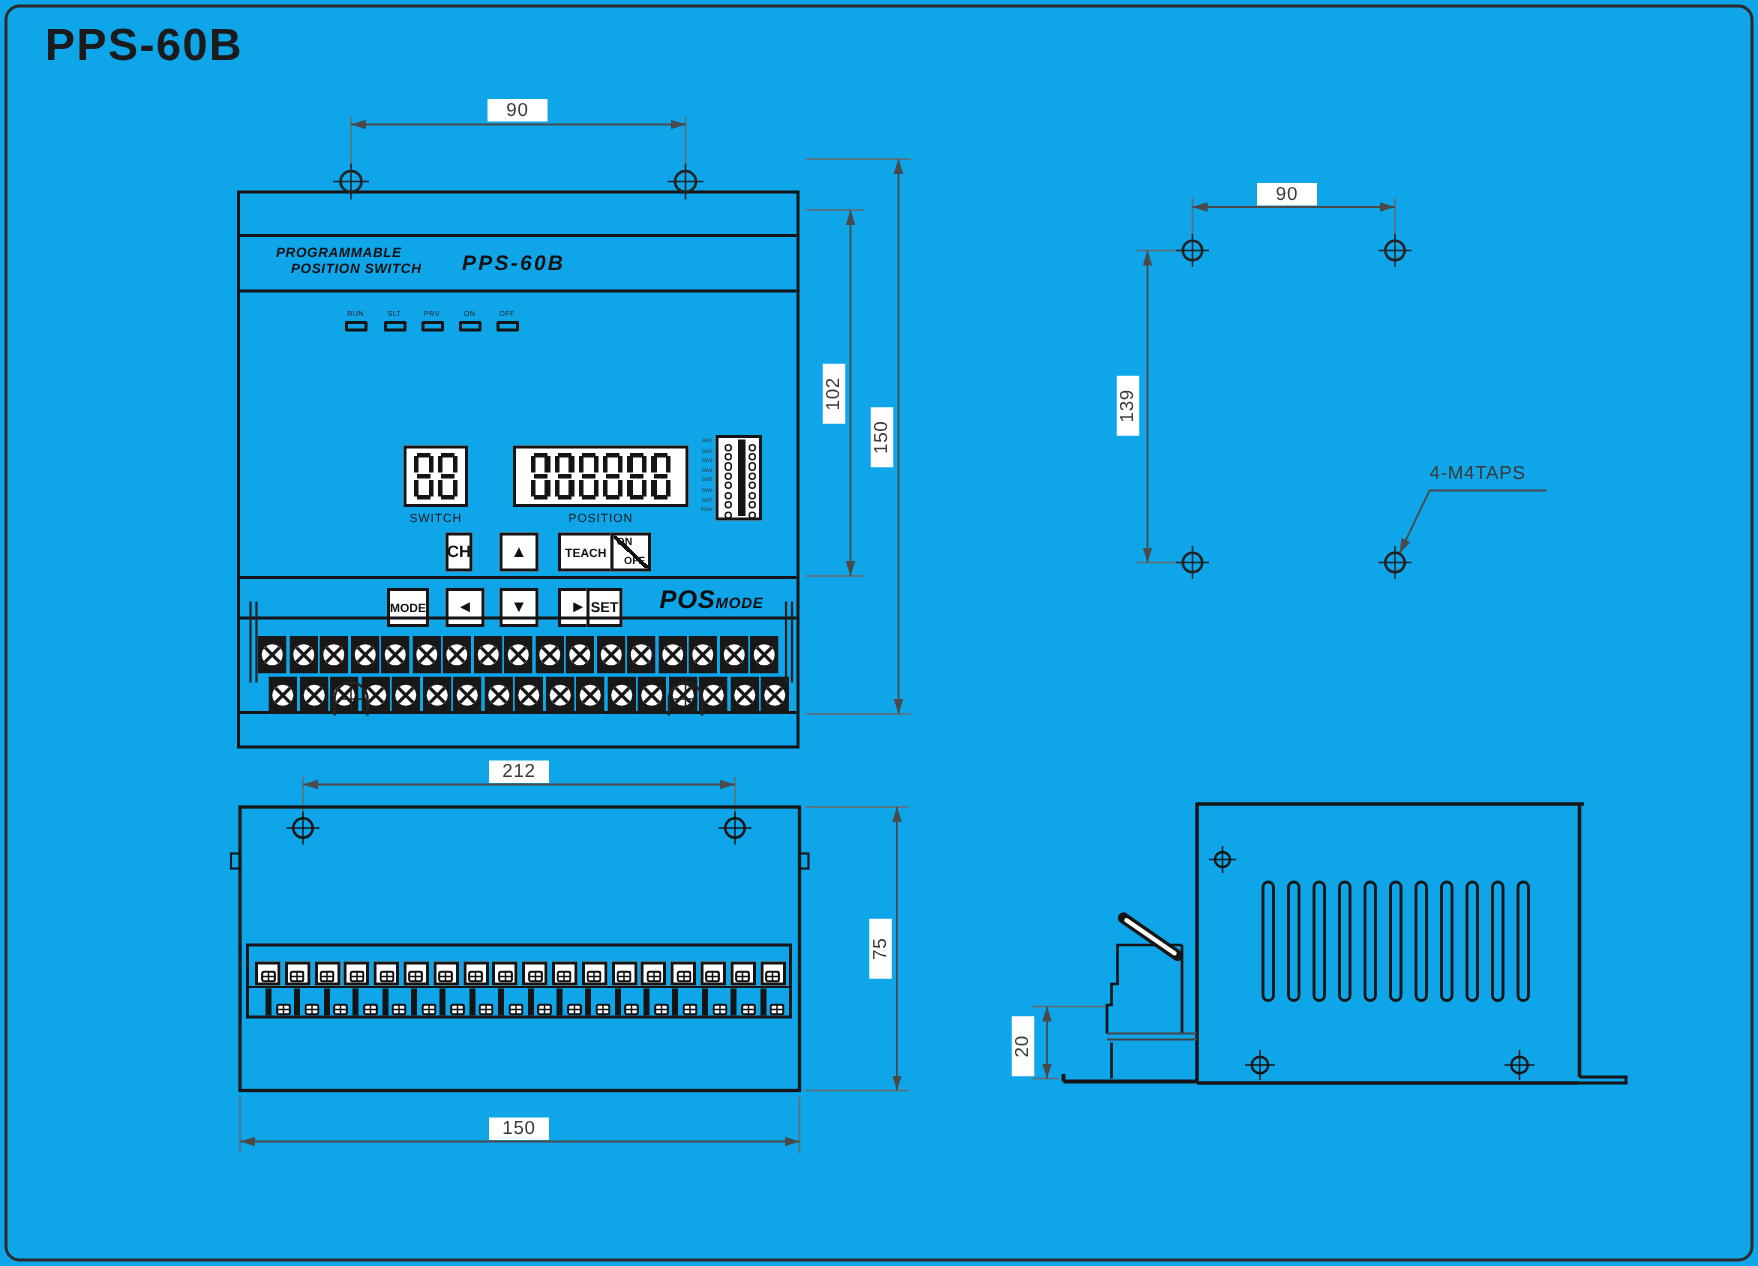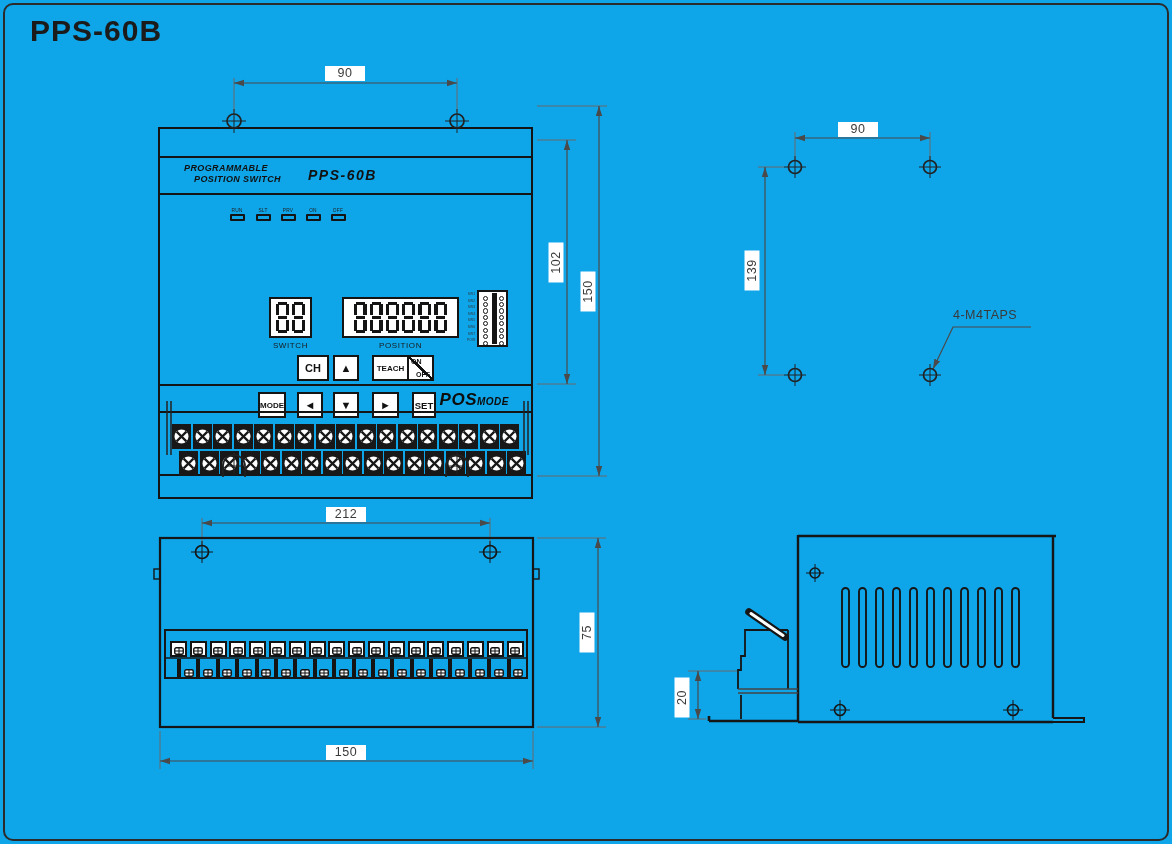--- a/index.html
+++ b/index.html
@@ -235,33 +235,33 @@
           <div class="conn-dot" style="left: 3.5px; top: 29.3px;"></div>
           <div class="conn-dot" style="left: 19.5px; top: 29.3px;"></div>
           <div class="conn-dot" style="left: 3.5px; top: 35.75px;"></div>
           <div class="conn-dot" style="left: 19.5px; top: 35.75px;"></div>
           <div class="conn-dot" style="left: 3.5px; top: 42.2px;"></div>
           <div class="conn-dot" style="left: 19.5px; top: 42.2px;"></div>
           <div class="conn-dot" style="left: 3.5px; top: 48.65px;"></div>
           <div class="conn-dot" style="left: 19.5px; top: 48.65px;"></div>
         </div>
       <div id="button-rows">
-          <div class="panel-btn btn-row1" style="left: 137px; width: 32px; font-size: 11px;">CH</div>
+          <div class="panel-btn btn-row1" style="left: 137px; width: 18px; font-size: 11px;">CH</div>
           <div class="panel-btn btn-row1" style="left: 173px; width: 26px; font-size: 11px;">▲</div>
           <div class="panel-btn btn-row1" style="left: 212px; width: 37px; font-size: 8px;">TEACH</div>
           <div class="panel-btn btn-row1 split-btn" style="left: 247px; width: 27px;">
             <div class="btn-slash"></div>
             <span class="btn-on">ON</span>
             <span class="btn-off">OFF</span>
           </div>
           <div class="panel-btn btn-row2" style="left: 98px; width: 28px; font-size: 8px;">MODE</div>
           <div class="panel-btn btn-row2" style="left: 137px; width: 26px; font-size: 11px;">◄</div>
           <div class="panel-btn btn-row2" style="left: 173px; width: 26px; font-size: 11px;">▼</div>
           <div class="panel-btn btn-row2" style="left: 212px; width: 27px; font-size: 11px;">►</div>
-          <div class="panel-btn btn-row2" style="left: 252px; width: 24px; font-size: 9.5px;">SET</div>
+          <div class="panel-btn btn-row2" style="left: 231px; width: 24px; font-size: 9.5px;">SET</div>
         </div>
     </div>
     <div class="band logoband"></div>
     <div class="logo">
       <span class="pos">POS</span><span class="tech">MODE</span>
     </div>
     <div class="band termband"></div>
     <div id="fv-screws-top">
         <div class="screw-cell"><svg width="19" height="25" viewBox="0 0 19 25">
             <rect width="19" height="25" fill="#181818"></rect>

